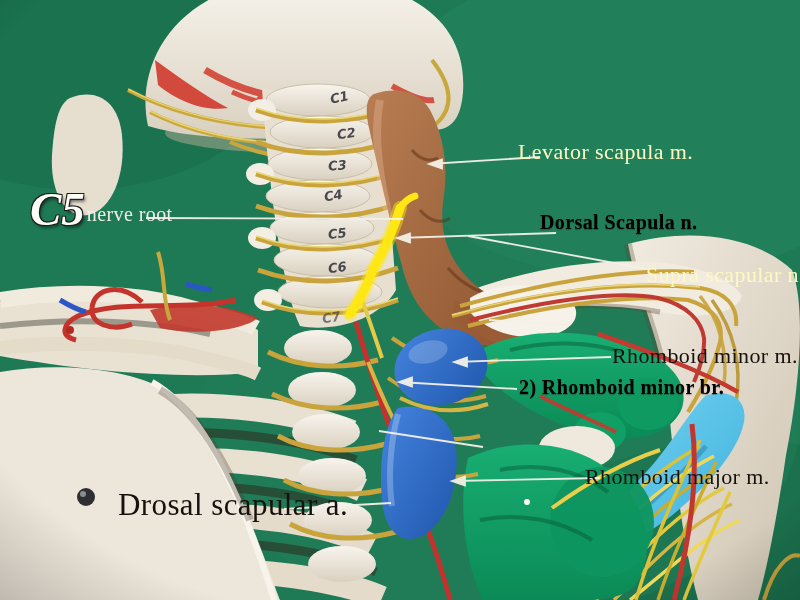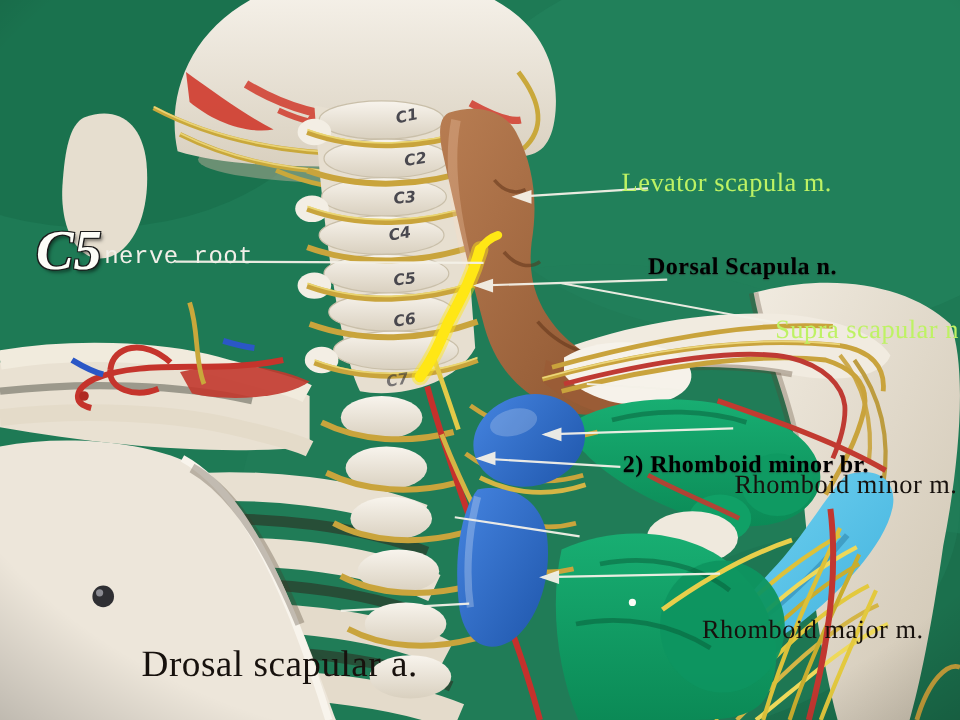--- a/index.html
+++ b/index.html
@@ -1,27 +1,27 @@
 <!DOCTYPE html>
 <html><head>
 <meta charset="utf-8">
 <style>
   html,body{margin:0;padding:0;background:#111;}
   .stage{position:relative;width:800px;height:600px;overflow:hidden;background:#1e7a55;
          font-family:"Liberation Serif","DejaVu Serif",serif;}
   .scene{position:absolute;left:0;top:0;z-index:1;}
   .lbl{position:absolute;white-space:nowrap;z-index:6;letter-spacing:.4px;line-height:1;}
-  .lbl.white{color:#bef264;}
-  .lbl.black{color:#17110d;margin-top:48px;}
+  .lbl.white{color:#fef9c3;}
+  .lbl.black{color:#17110d;}
   .lbl.crimson{color:#000000;font-weight:bold;text-shadow:0 1px 1px rgba(60,0,25,.35);}
   .lbl.red{color:#b23222;font-weight:bold;text-shadow:0 1px 1px rgba(40,10,5,.4);}
   .c5row{position:absolute;left:30px;top:190px;z-index:6;display:flex;align-items:flex-start;}
   .c5big{font-size:47px;font-weight:bold;font-style:italic;color:#fdfdf8;line-height:.85;
          text-shadow:1px 1px 0 #1c1c1c,-1px 1px 0 #1c1c1c,1px -1px 0 #1c1c1c,-1px -1px 0 #1c1c1c,2px 3px 3px rgba(0,0,0,.5);}
-  .c5rest{font-size:20px;color:#f2efe8;margin-top:13px;margin-left:2px;letter-spacing:.4px;font-family:Liberation Mono, monospace;}
+  .c5rest{font-size:20px;color:#f2efe8;margin-top:13px;margin-left:2px;letter-spacing:.4px;}
   .vlabel{position:absolute;font-family:"DejaVu Sans",sans-serif;font-style:italic;font-weight:bold;
           color:#2e2e38;opacity:.85;z-index:4;font-size:13px;}
 </style>
 </head>
 <body>
 
 <div class="stage">
 
 <svg class="scene" width="800" height="600" viewBox="0 0 800 600">
   <defs>

